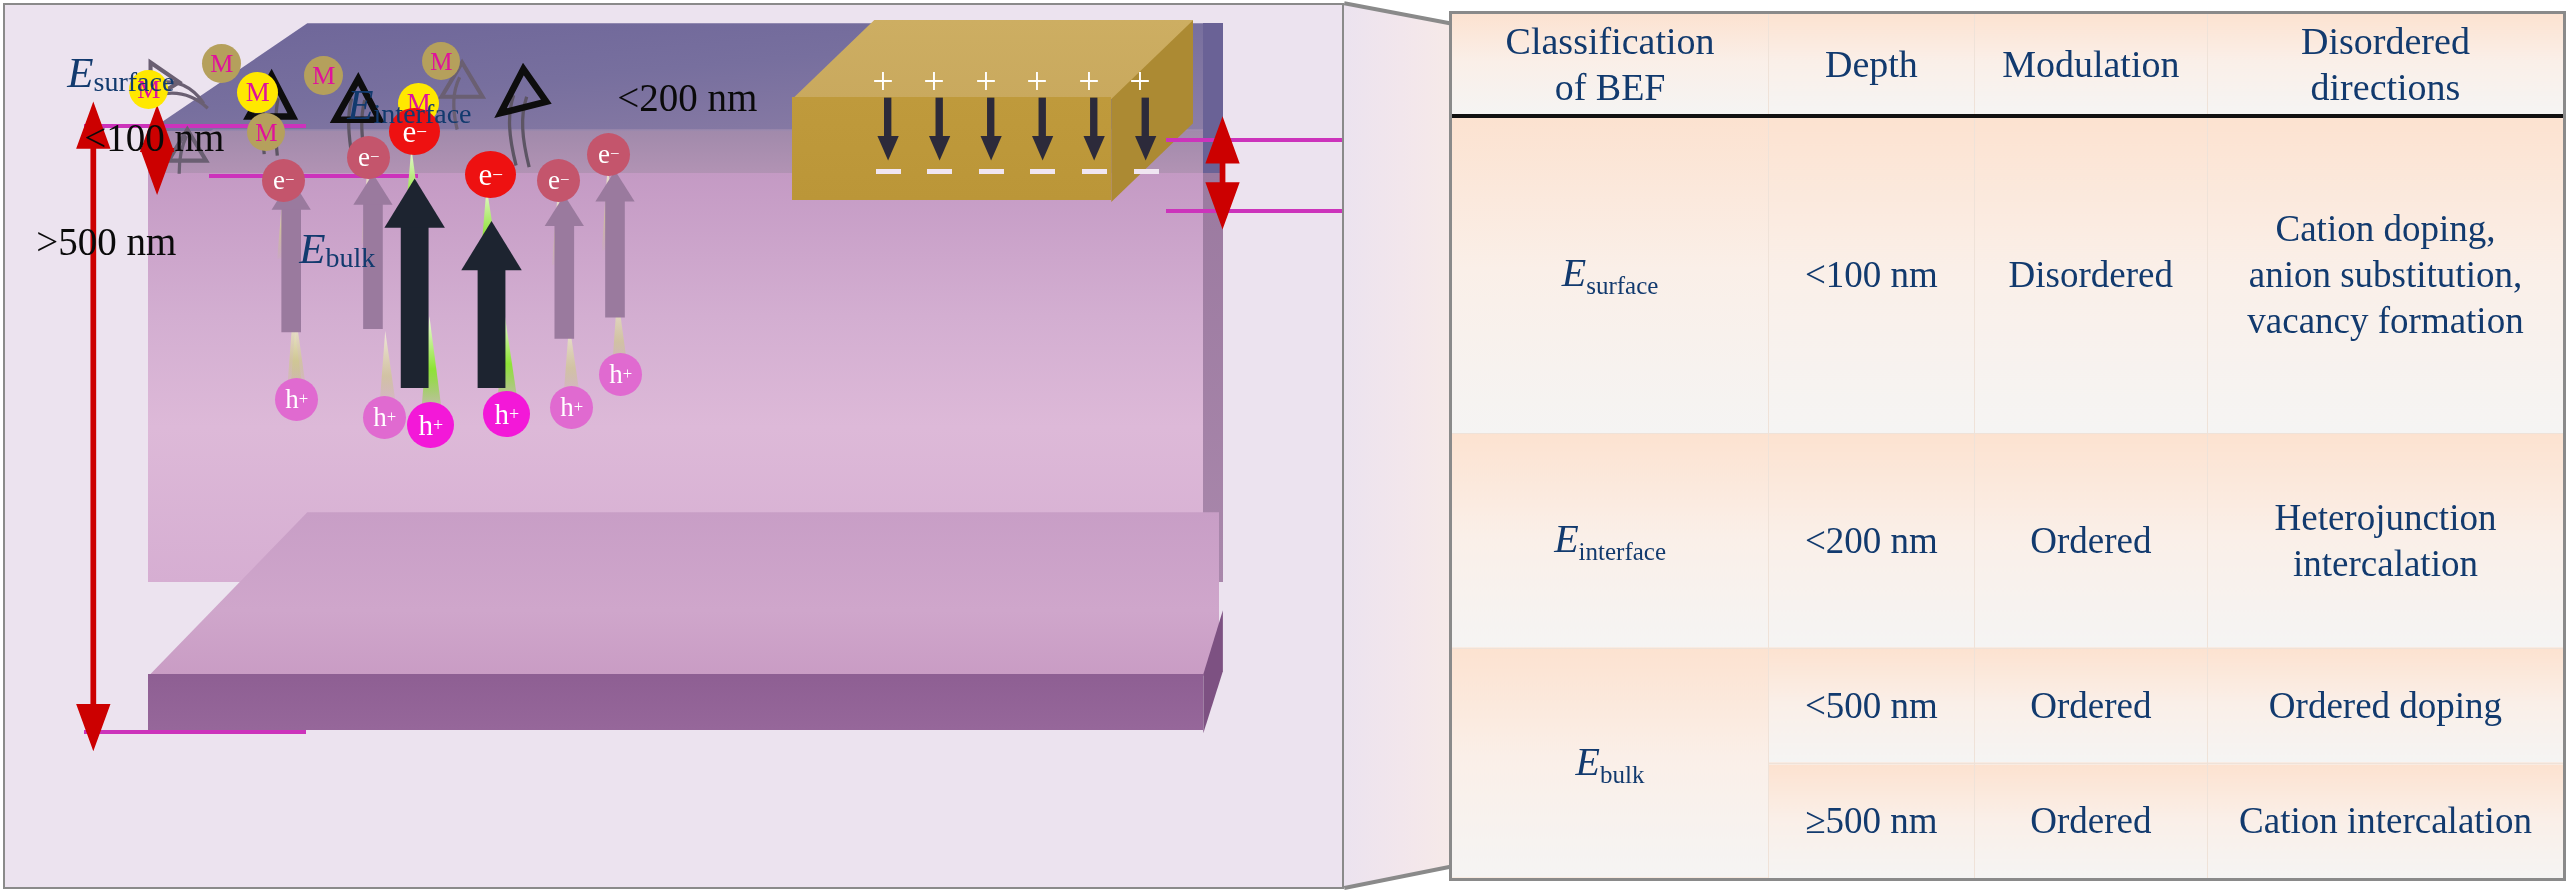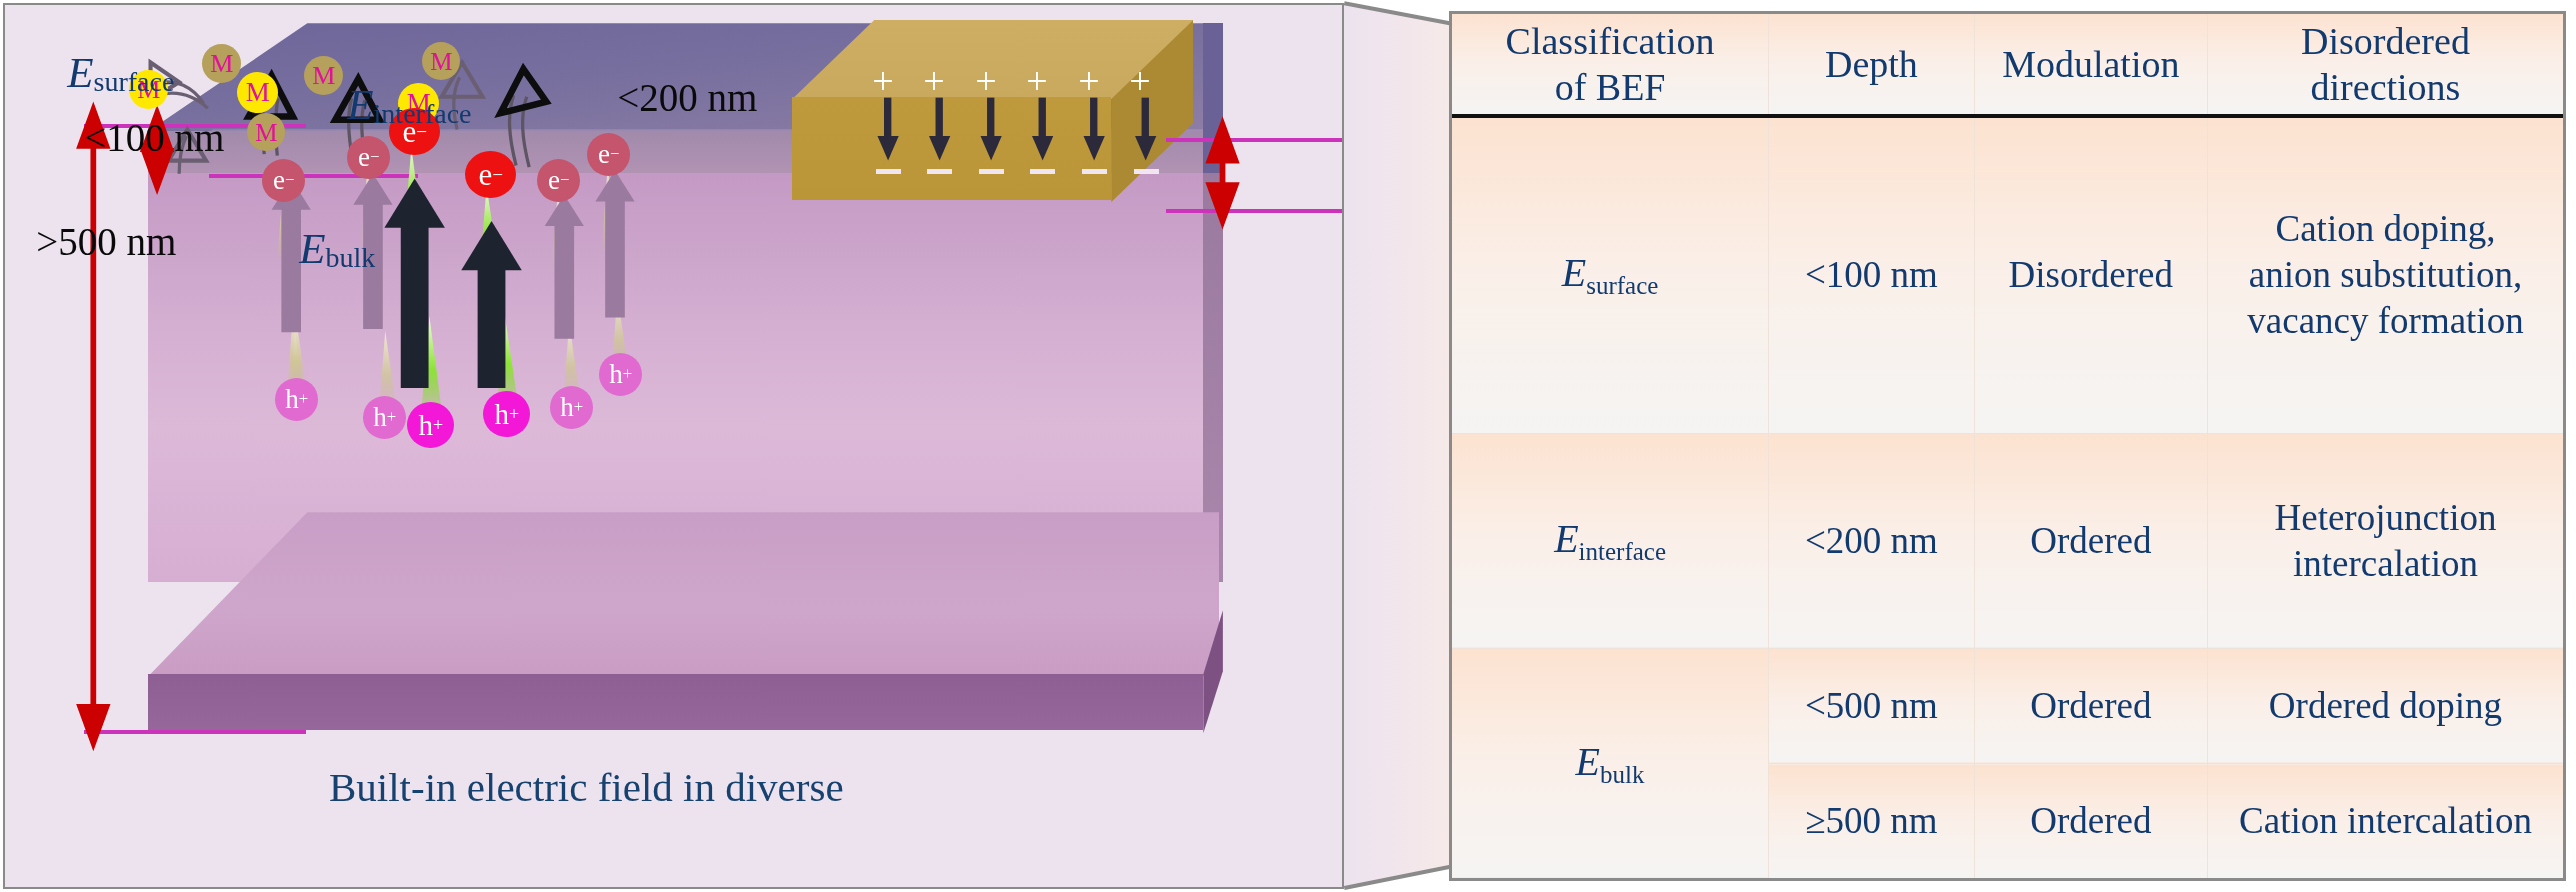--- a/index.html
+++ b/index.html
@@ -410,21 +410,20 @@
     </div>
     <div class="e-label" style="left:294px;top:219px;">
       <span class="ital">E</span><span class="sub">bulk</span>
     </div>
 
     <div class="nm-label" style="left:79px;top:110px;"><span>&lt;100 nm</span></div>
     <div class="nm-label" style="left:612px;top:70px;"><span>&lt;200 nm</span></div>
     <div class="nm-label" style="left:31px;top:214px;"><span>&gt;500 nm</span></div>
 
     <div id="caption">
-      <div>Built-in electric field in diverse</div>
     </div>
   </div>
 
   <div id="connector"></div>
   <svg id="connector-top" viewBox="0 0 200 1091">
     <line x1="0" y1="4" x2="200" y2="42" stroke="#8a8a8a" stroke-width="5"></line>
     <line x1="0" y1="1086" x2="200" y2="1046" stroke="#8a8a8a" stroke-width="5"></line>
   </svg>
 
   <div id="table-wrap">

